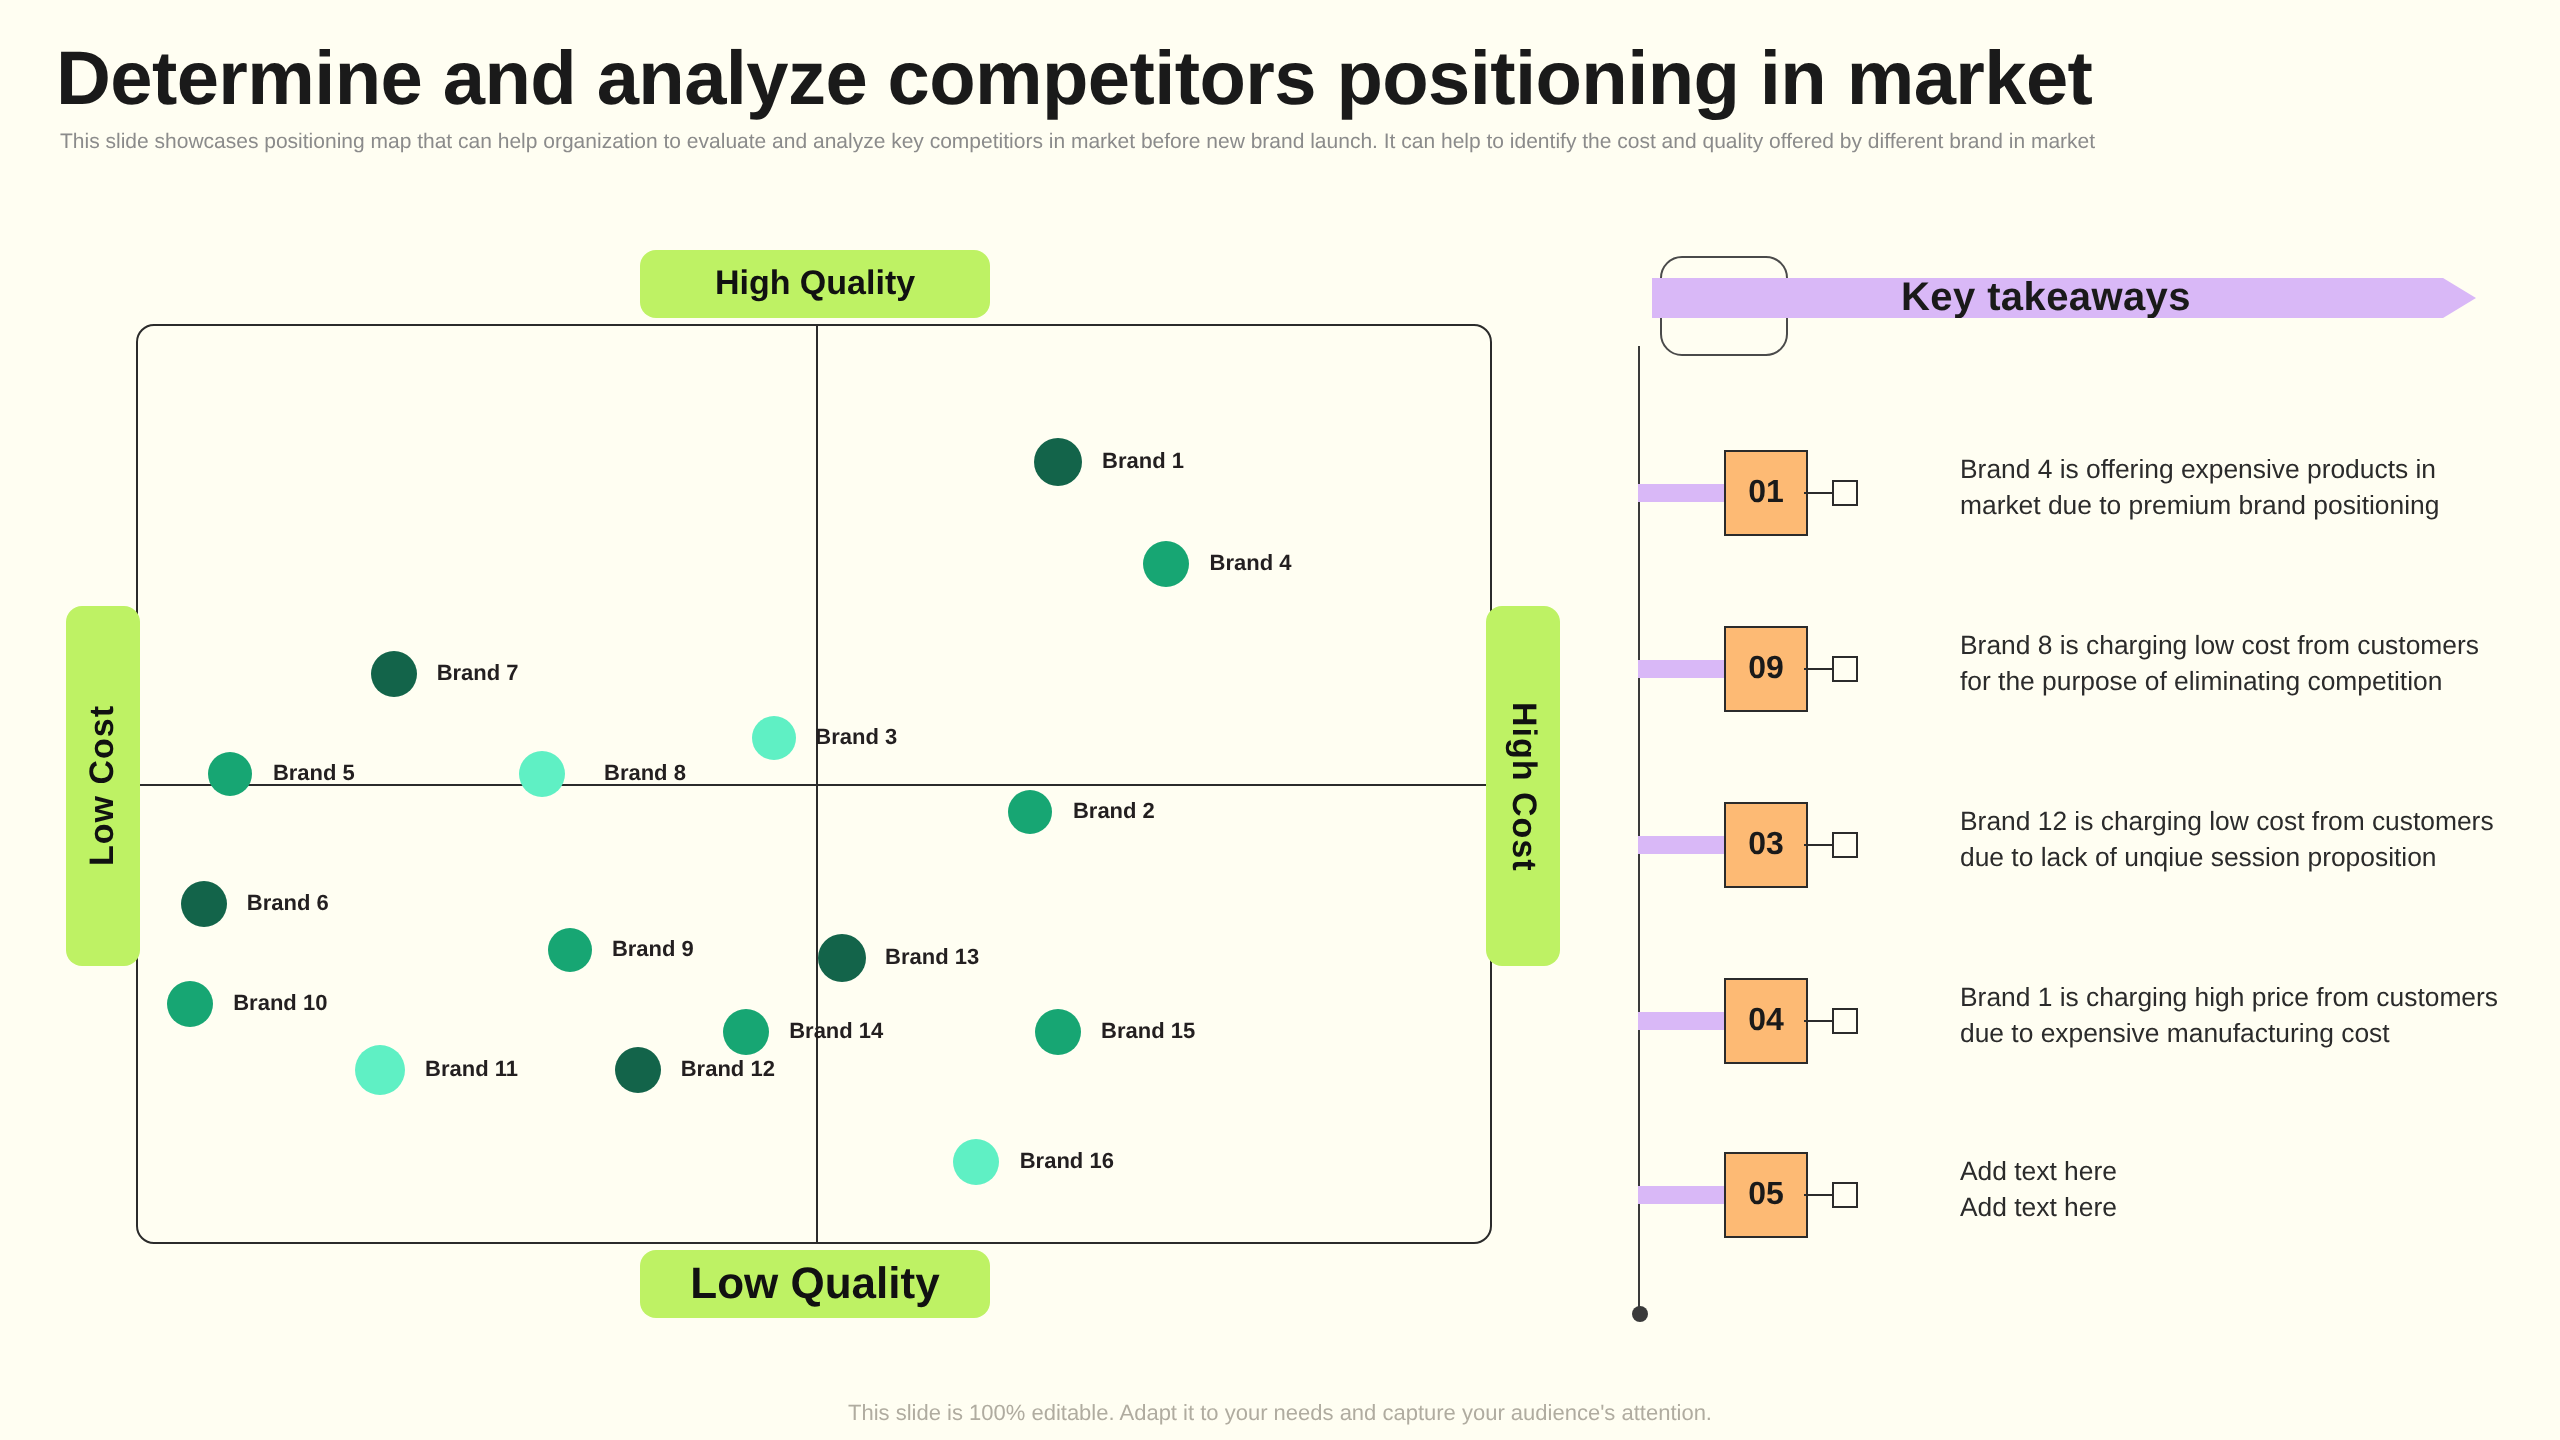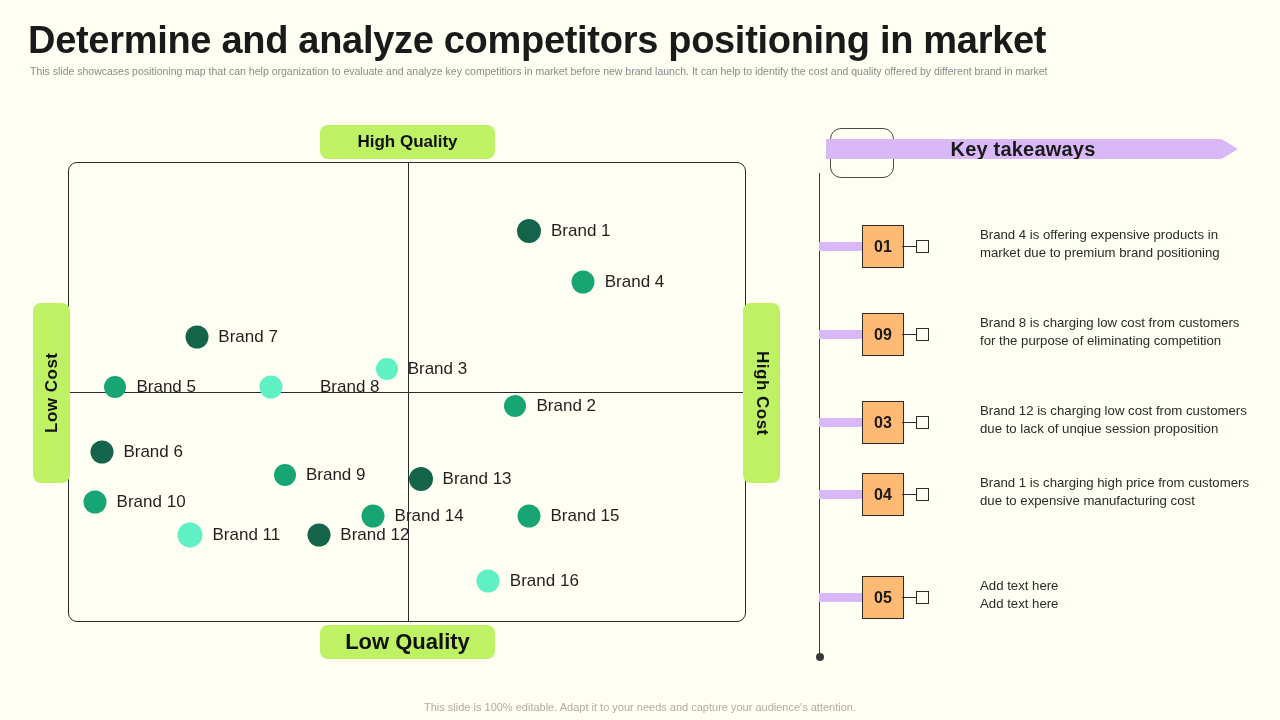--- a/index.html
+++ b/index.html
@@ -55,21 +55,21 @@
   .chip-hc{
     left:713px;top:183px;width:37px;height:180px;font-size:17px;
     writing-mode:vertical-rl;letter-spacing:0.5px;
   }
 
   .dot{
     position:absolute;border-radius:50%;
     transform:translate(-50%,-50%);
   }
   .dot-label{
-    position:absolute;font-size:17px;font-weight:normal;color:#231f20;
+    position:absolute;font-size:11px;font-weight:bold;color:#231f20;
     transform:translateY(-50%);white-space:nowrap;
   }
 
   
   .kt-wrap{position:absolute;left:812px;top:125px;width:440px;height:545px;}
   .kt-ghost{
     position:absolute;left:18px;top:3px;width:62px;height:48px;
     border:1.2px solid #4a4a4a;border-radius:11px;background:transparent;
   }
   .kt-banner{
@@ -149,21 +149,21 @@
         <div class="dot-label" style="left: 377.66px; top: 249px;">Brand 3</div>
         <div class="dot" style="left: 553.28px; top: 161.6px; width: 23px; height: 23px; background: rgb(23, 166, 115);"></div>
         <div class="dot-label" style="left: 574.78px; top: 161.6px;">Brand 4</div>
         <div class="dot" style="left: 85.46px; top: 267.4px; width: 22px; height: 22px; background: rgb(23, 166, 115);"></div>
         <div class="dot-label" style="left: 106.46px; top: 267.4px;">Brand 5</div>
         <div class="dot" style="left: 71.9px; top: 331.8px; width: 23px; height: 23px; background: rgb(19, 100, 74);"></div>
         <div class="dot-label" style="left: 93.4px; top: 331.8px;">Brand 6</div>
         <div class="dot" style="left: 166.82px; top: 216.8px; width: 23px; height: 23px; background: rgb(19, 100, 74);"></div>
         <div class="dot-label" style="left: 188.32px; top: 216.8px;">Brand 7</div>
         <div class="dot" style="left: 241.4px; top: 267.4px; width: 23px; height: 23px; background: rgb(95, 240, 196);"></div>
-        <div class="dot-label" style="left: 267px; top: 267.4px; padding-left: 23px;">Brand 8</div>
+        <div class="dot-label" style="left: 249px; top: 267.4px; padding-left: 23px;">Brand 8</div>
         <div class="dot" style="left: 254.96px; top: 354.8px; width: 22px; height: 22px; background: rgb(23, 166, 115);"></div>
         <div class="dot-label" style="left: 275.96px; top: 354.8px;">Brand 9</div>
         <div class="dot" style="left: 65.12px; top: 382.4px; width: 23px; height: 23px; background: rgb(23, 166, 115);"></div>
         <div class="dot-label" style="left: 86.62px; top: 382.4px;">Brand 10</div>
         <div class="dot" style="left: 160.04px; top: 414.6px; width: 25px; height: 25px; background: rgb(95, 240, 196);"></div>
         <div class="dot-label" style="left: 182.54px; top: 414.6px;">Brand 11</div>
         <div class="dot" style="left: 288.86px; top: 414.6px; width: 23px; height: 23px; background: rgb(19, 100, 74);"></div>
         <div class="dot-label" style="left: 310.36px; top: 414.6px;">Brand 12</div>
         <div class="dot" style="left: 390.56px; top: 359.4px; width: 24px; height: 24px; background: rgb(19, 100, 74);"></div>
         <div class="dot-label" style="left: 412.56px; top: 359.4px;">Brand 13</div>
@@ -207,21 +207,21 @@
         <div class="kt-item" style="top: 277px;">
           <div class="kt-bar"></div>
           <div class="kt-num">03</div>
           <div class="kt-conn"></div>
           <div class="kt-sq"></div>
           <div class="kt-text">
             <div>Brand 12 is charging low cost from customers</div>
             <div>due to lack of unqiue session proposition</div>
           </div>
         </div>
-        <div class="kt-item" style="top: 349px;">
+        <div class="kt-item" style="top: 365px;">
           <div class="kt-bar"></div>
           <div class="kt-num">04</div>
           <div class="kt-conn"></div>
           <div class="kt-sq"></div>
           <div class="kt-text">
             <div>Brand 1 is charging high price from customers</div>
             <div>due to expensive manufacturing cost</div>
           </div>
         </div>
         <div class="kt-item" style="top: 452px;">

